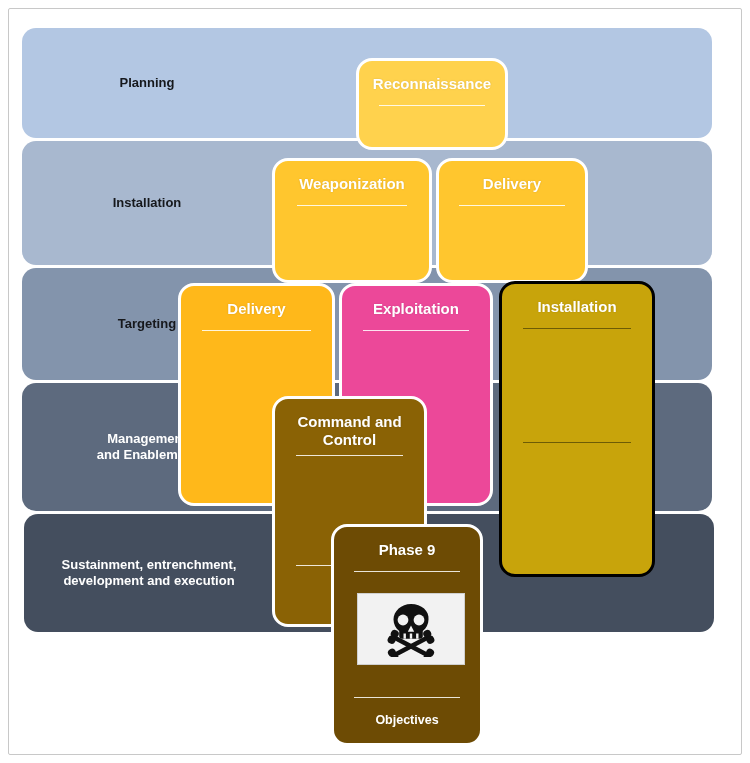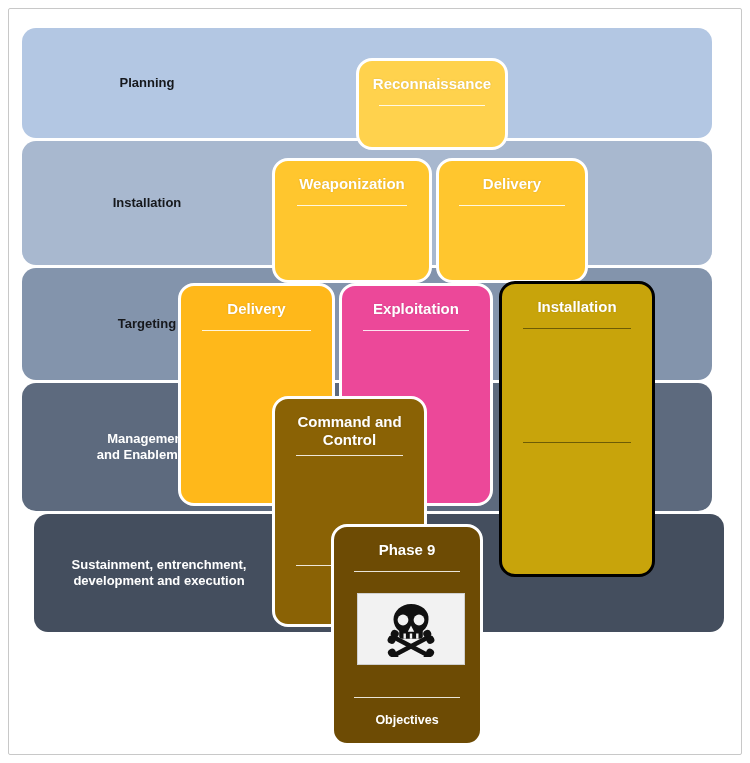--- a/index.html
+++ b/index.html
@@ -41,21 +41,21 @@
     white-space: pre-line;
     text-align: center;
     width: 100%;
     padding: 0 6px;
     box-sizing: border-box;
   }
   .band.b1 { left: 22px; top: 28px;  width: 690px; height: 110px; background: #b3c7e3; }
   .band.b2 { left: 22px; top: 141px; width: 690px; height: 124px; background: #a8b8cf; }
   .band.b3 { left: 22px; top: 268px; width: 690px; height: 112px; background: #8394ac; }
   .band.b4 { left: 22px; top: 383px; width: 690px; height: 128px; background: #5d6a7e; }
-  .band.b5 { left: 34px; top: 514px; width: 690px; height: 118px; background: #444e5e; }
+  .band.b5 { left: 24px; top: 514px; width: 690px; height: 118px; background: #444e5e; }
 
   .band.b1 .band-label,
   .band.b2 .band-label,
   .band.b3 .band-label { color: #16181c; }
   .band.b4 .band-label,
   .band.b5 .band-label { color: #ffffff; }
 
   
   .label-slot {
     width: 250px;

